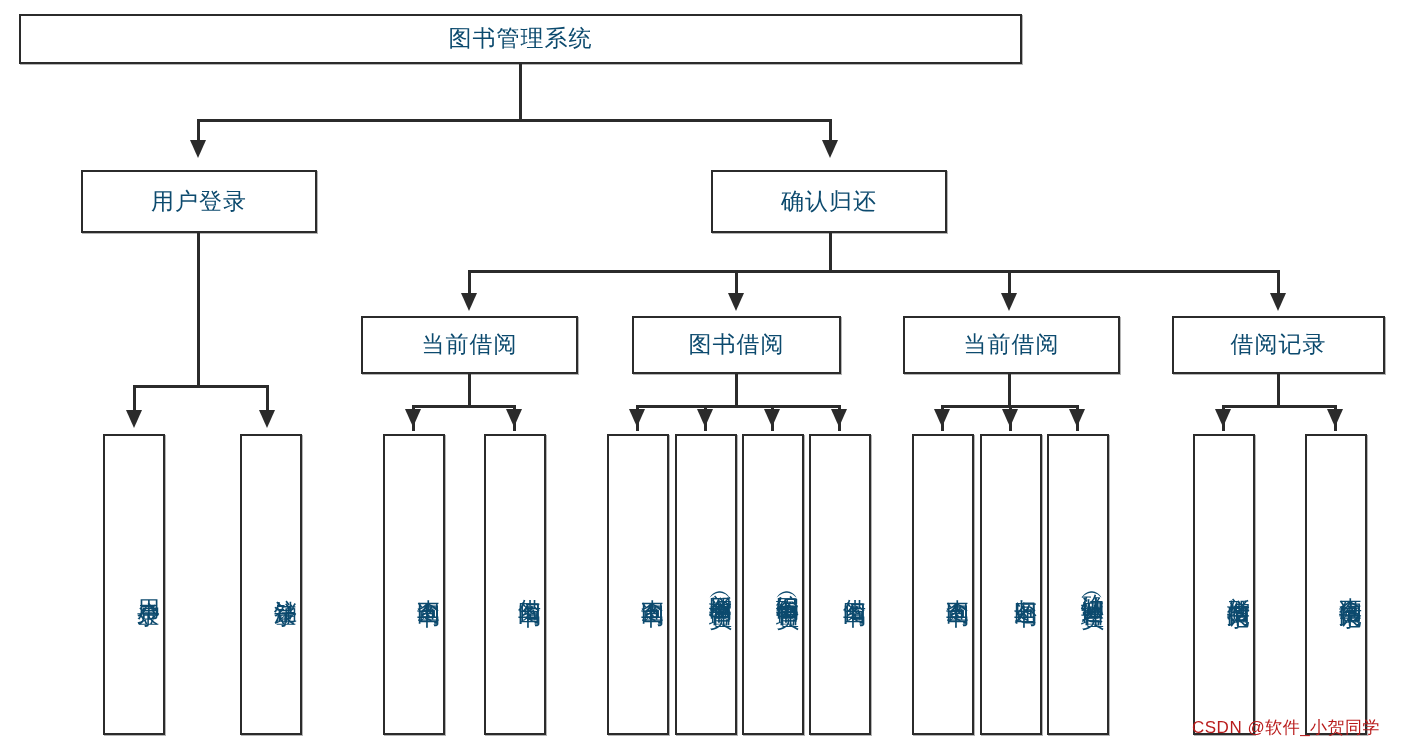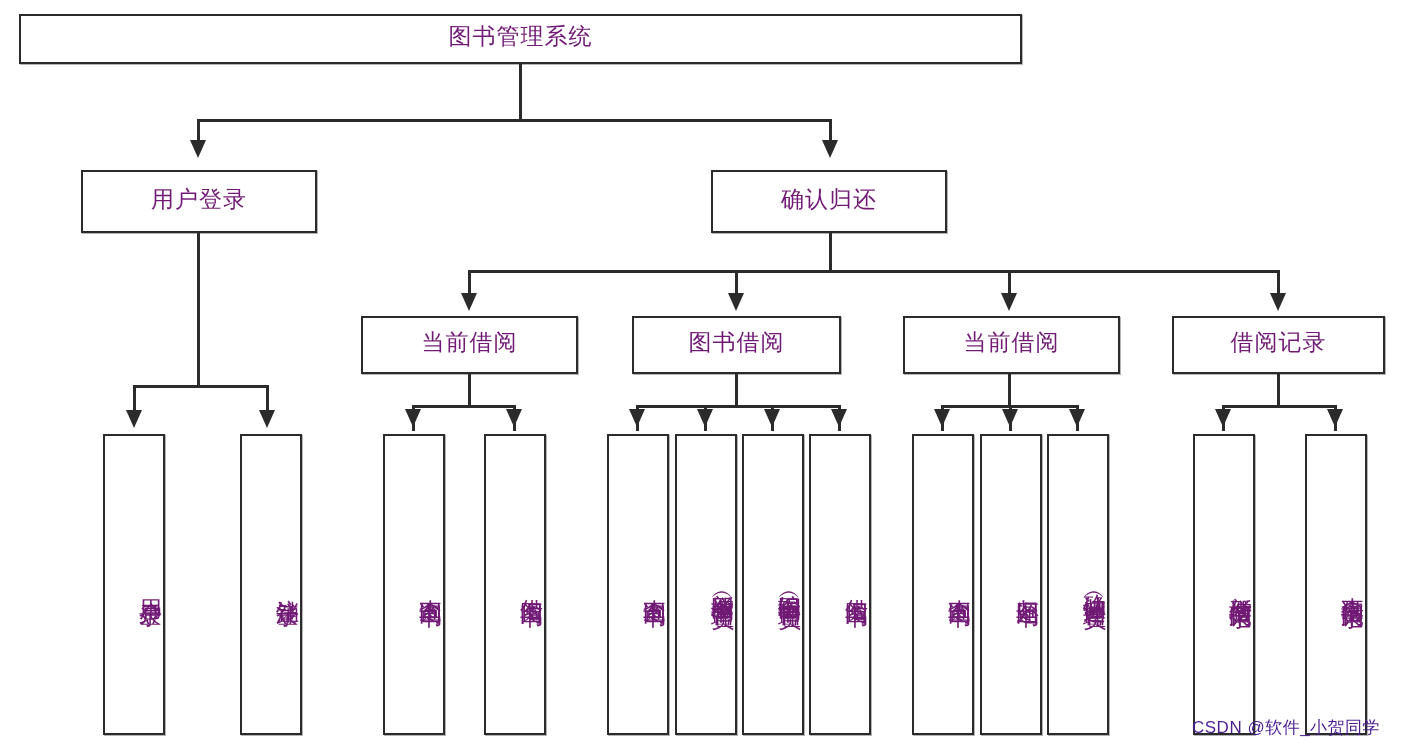--- a/index.html
+++ b/index.html
@@ -18,23 +18,22 @@
     overflow: hidden;
   }
   .node {
     position: absolute;
     box-sizing: border-box;
     border: 2px solid #2b2b2b;
     background: #ffffff;
     display: flex;
     align-items: center;
     justify-content: center;
-    color: #701a75;
+    color: #0c4a6e;
     box-shadow: 1px 1px 0 rgba(120,120,120,0.55);
-    font-family: Liberation Mono, monospace;
   }
   .node.horiz {
     font-size: 23px;
     letter-spacing: 1px;
     line-height: 1.2;
   }
   .node.vert {
     writing-mode: vertical-rl;
     text-orientation: upright;
     font-size: 23px;
@@ -57,21 +56,21 @@
   .arrow {
     position: absolute;
     width: 0;
     height: 0;
     border-left: 8px solid transparent;
     border-right: 8px solid transparent;
     border-top: 18px solid #2b2b2b;
   }
   .watermark {
     position: absolute;
-    color: #4c1d95;
+    color: #b91c1c;
     font-size: 17px;
     letter-spacing: 0.5px;
     white-space: nowrap;
     user-select: none;
   }
 </style>
 </head>
 <body>
 
 <div id="canvas">

